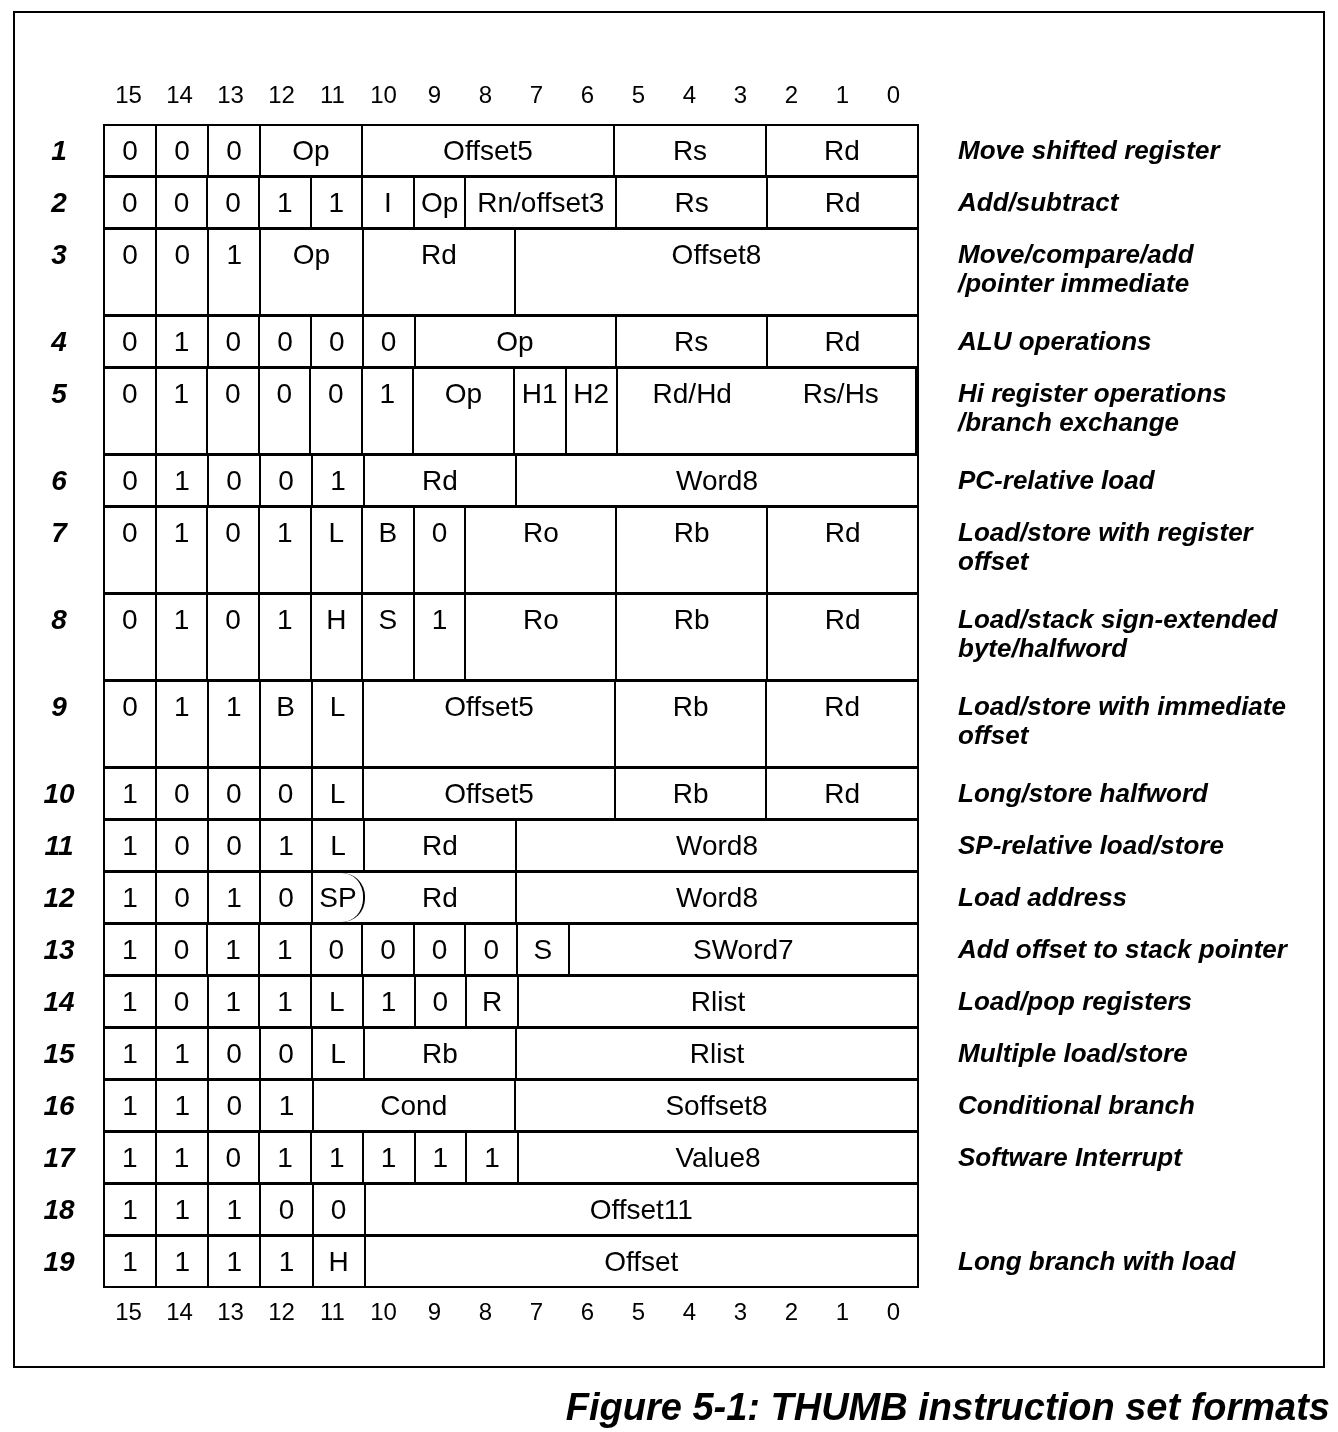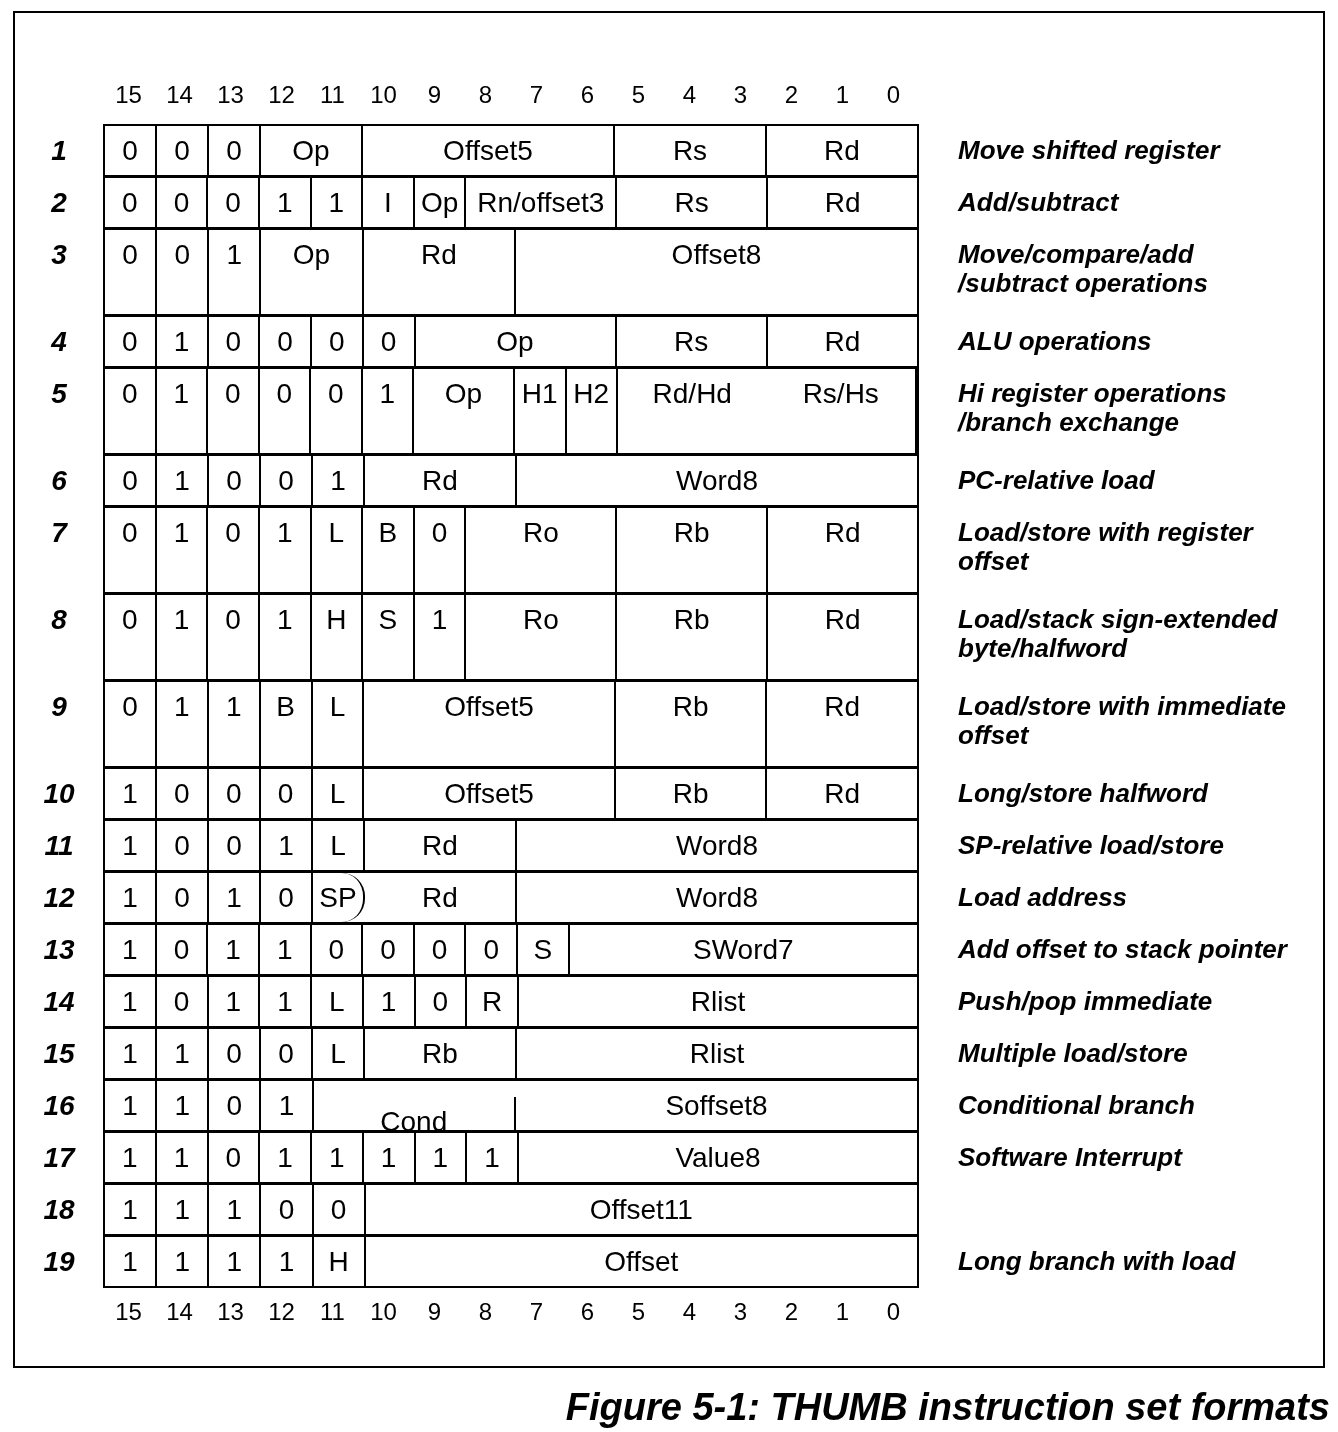--- a/index.html
+++ b/index.html
@@ -113,21 +113,21 @@
         <div class="bits">
           <div class="cell" style="flex: 1 0 0px;">0</div>
           <div class="cell" style="flex: 1 0 0px;">0</div>
           <div class="cell" style="flex: 1 0 0px;">1</div>
           <div class="cell" style="flex: 2 0 0px;">Op</div>
           <div class="cell" style="flex: 3 0 0px;">Rd</div>
           <div class="cell last" style="flex: 8 0 0px;">Offset8</div>
         </div>
         <div class="desc">
           <div class="desc-line">Move/compare/add</div>
-          <div class="desc-line">/subtract operations</div>
+          <div class="desc-line">/pointer immediate</div>
         </div>
       </div>
       <div class="format-row">
         <div class="row-num">4</div>
         <div class="bits">
           <div class="cell" style="flex: 1 0 0px;">0</div>
           <div class="cell" style="flex: 1 0 0px;">1</div>
           <div class="cell" style="flex: 1 0 0px;">0</div>
           <div class="cell" style="flex: 1 0 0px;">0</div>
           <div class="cell" style="flex: 1 0 0px;">0</div>
@@ -301,21 +301,21 @@
           <div class="cell" style="flex: 1 0 0px;">0</div>
           <div class="cell" style="flex: 1 0 0px;">1</div>
           <div class="cell" style="flex: 1 0 0px;">1</div>
           <div class="cell" style="flex: 1 0 0px;">L</div>
           <div class="cell" style="flex: 1 0 0px;">1</div>
           <div class="cell" style="flex: 1 0 0px;">0</div>
           <div class="cell" style="flex: 1 0 0px;">R</div>
           <div class="cell last" style="flex: 8 0 0px;">Rlist</div>
         </div>
         <div class="desc">
-          <div class="desc-line">Push/pop immediate</div>
+          <div class="desc-line">Load/pop registers</div>
         </div>
       </div>
       <div class="format-row">
         <div class="row-num">15</div>
         <div class="bits">
           <div class="cell" style="flex: 1 0 0px;">1</div>
           <div class="cell" style="flex: 1 0 0px;">1</div>
           <div class="cell" style="flex: 1 0 0px;">0</div>
           <div class="cell" style="flex: 1 0 0px;">0</div>
           <div class="cell" style="flex: 1 0 0px;">L</div>
@@ -326,21 +326,21 @@
           <div class="desc-line">Multiple load/store</div>
         </div>
       </div>
       <div class="format-row">
         <div class="row-num">16</div>
         <div class="bits">
           <div class="cell" style="flex: 1 0 0px;">1</div>
           <div class="cell" style="flex: 1 0 0px;">1</div>
           <div class="cell" style="flex: 1 0 0px;">0</div>
           <div class="cell" style="flex: 1 0 0px;">1</div>
-          <div class="cell" style="flex: 4 0 0px; margin-top: 16px;">Cond</div>
+          <div class="cell" style="flex: 4 0 0px;">Cond</div>
           <div class="cell last" style="flex: 8 0 0px;">Soffset8</div>
         </div>
         <div class="desc">
           <div class="desc-line">Conditional branch</div>
         </div>
       </div>
       <div class="format-row">
         <div class="row-num">17</div>
         <div class="bits">
           <div class="cell" style="flex: 1 0 0px;">1</div>

